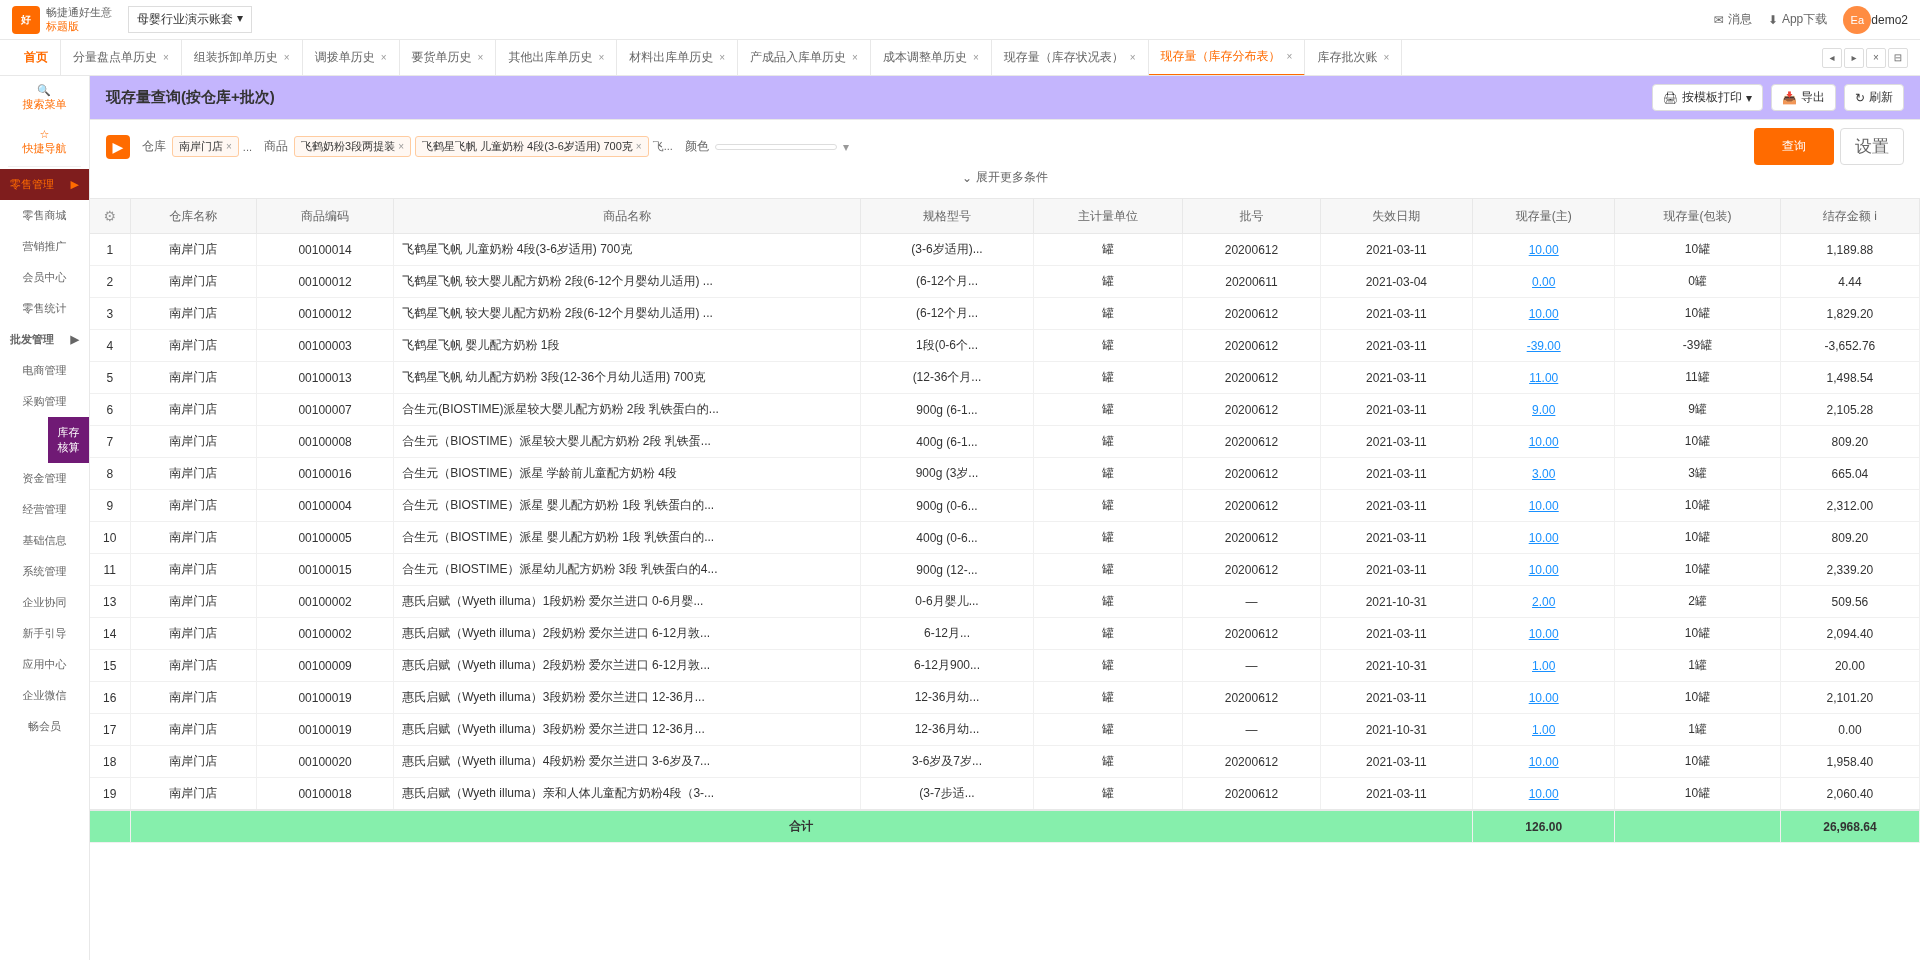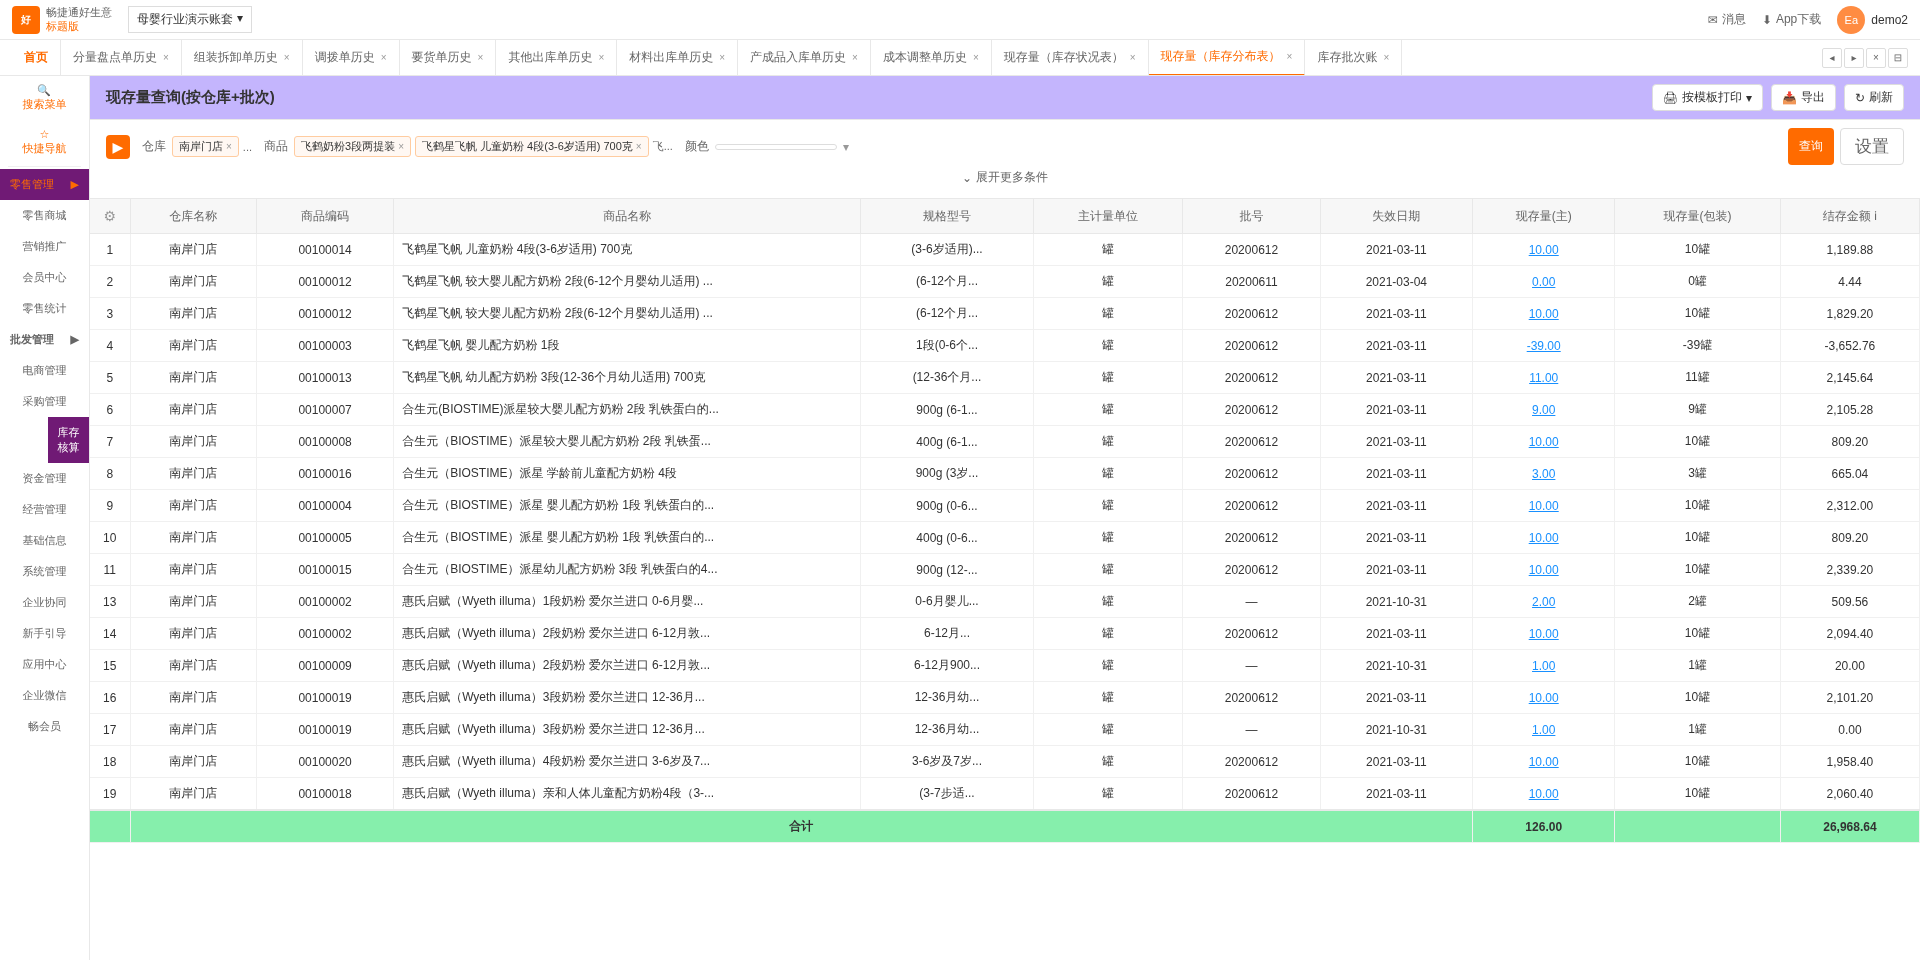--- a/index.html
+++ b/index.html
@@ -213,21 +213,21 @@
       padding: 4px 0;
       justify-content: center;
     }
 
     
     .query-btn {
       background: #ff6b00;
       color: #fff;
       border: none;
       border-radius: 4px;
-      padding: 6px 11px;
+      padding: 6px 28px;
       font-size: 12px;
       cursor: pointer;
     }
     .setting-btn {
       background: #fff;
       color: #666;
       border: 1px solid #ddd;
       border-radius: 4px;
       padding: 6px 14px;
       font-size: 17px;
@@ -317,21 +317,21 @@
   </div>
   <div class="top-right">
     <div class="top-btn">
       <span>✉</span>
       <span>消息</span>
     </div>
     <div class="top-btn">
       <span>⬇</span>
       <span>App下载</span>
     </div>
-    <div style="display:flex;align-items:center;gap:6px;">
+    <div style="display:flex;align-items:center;">
       <div class="avatar">
         <span>Ea</span>
       </div>
       <span style="font-size:12px;color:#333;">demo2</span>
     </div>
   </div>
 </div>
 
 <div class="nav-tabs">
   <div class="nav-tab home">
@@ -395,21 +395,21 @@
     <div class="sidebar-search">
       <span>🔍</span>
       <div>搜索菜单</div>
     </div>
     <div class="sidebar-search" style="color:#ff6b00;">
       <span>☆</span>
       <div>快捷导航</div>
     </div>
     <div class="sidebar-divider"></div>
 
-    <div class="sidebar-item" style="background:#701a75;color:#ff6b00;flex-direction:row;justify-content:space-between;padding:8px 10px;">
+    <div class="sidebar-item" style="background:#7f1d1d;color:#ff6b00;flex-direction:row;justify-content:space-between;padding:8px 10px;">
       <span>零售管理</span>
       <span>▶</span>
     </div>
     <div class="sidebar-item">
       <span>零售商城</span>
     </div>
     <div class="sidebar-item">
       <span>营销推广</span>
     </div>
     <div class="sidebar-item">
@@ -604,21 +604,21 @@
     <td>5</td>
     <td>南岸门店</td>
     <td>00100013</td>
     <td class="name-col" title="飞鹤星飞帆 幼儿配方奶粉 3段(12-36个月幼儿适用) 700克">飞鹤星飞帆 幼儿配方奶粉 3段(12-36个月幼儿适用) 700克</td>
     <td>(12-36个月...</td>
     <td>罐</td>
     <td>20200612</td>
     <td>2021-03-11</td>
     <td class=""><span class="link-val">11.00</span></td>
     <td class="">11罐</td>
-    <td class="">2,145.64</td>
+    <td class="">1,498.54</td>
   </tr>
             <tr>
     <td>6</td>
     <td>南岸门店</td>
     <td>00100007</td>
     <td class="name-col" title="合生元(BIOSTIME)派星较大婴儿配方奶粉 2段 乳铁蛋白的...">合生元(BIOSTIME)派星较大婴儿配方奶粉 2段 乳铁蛋白的...</td>
     <td>900g (6-1...</td>
     <td>罐</td>
     <td>20200612</td>
     <td>2021-03-11</td>

